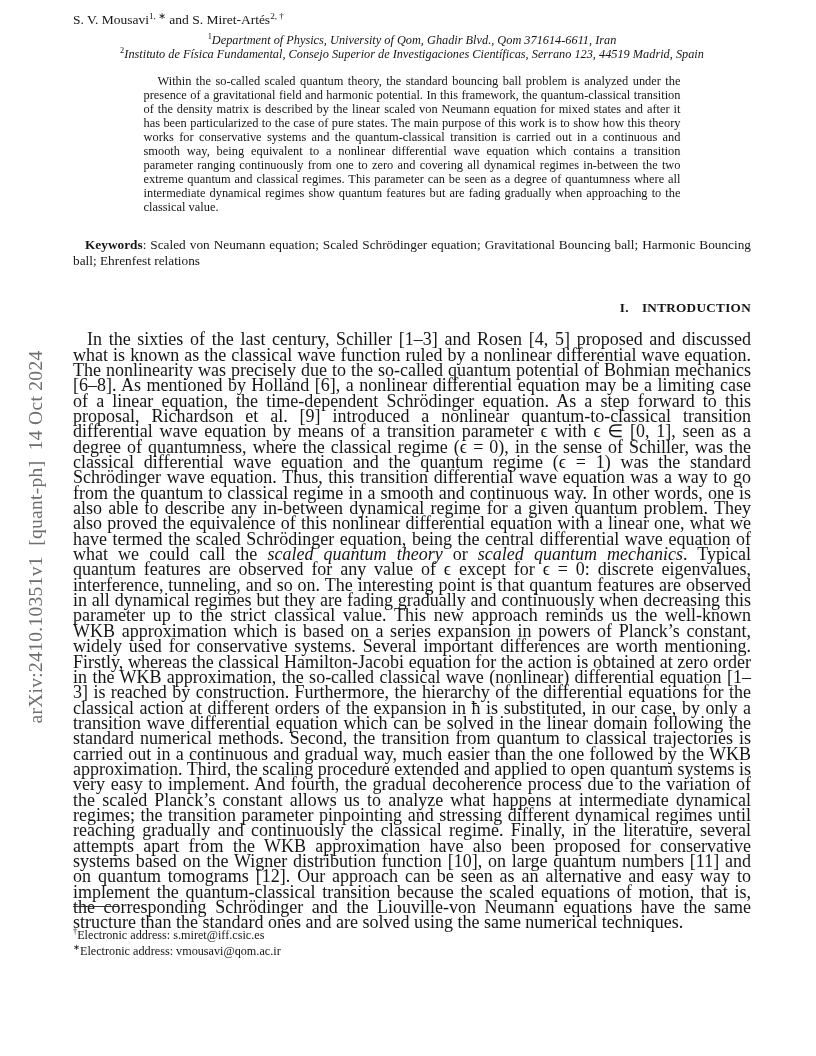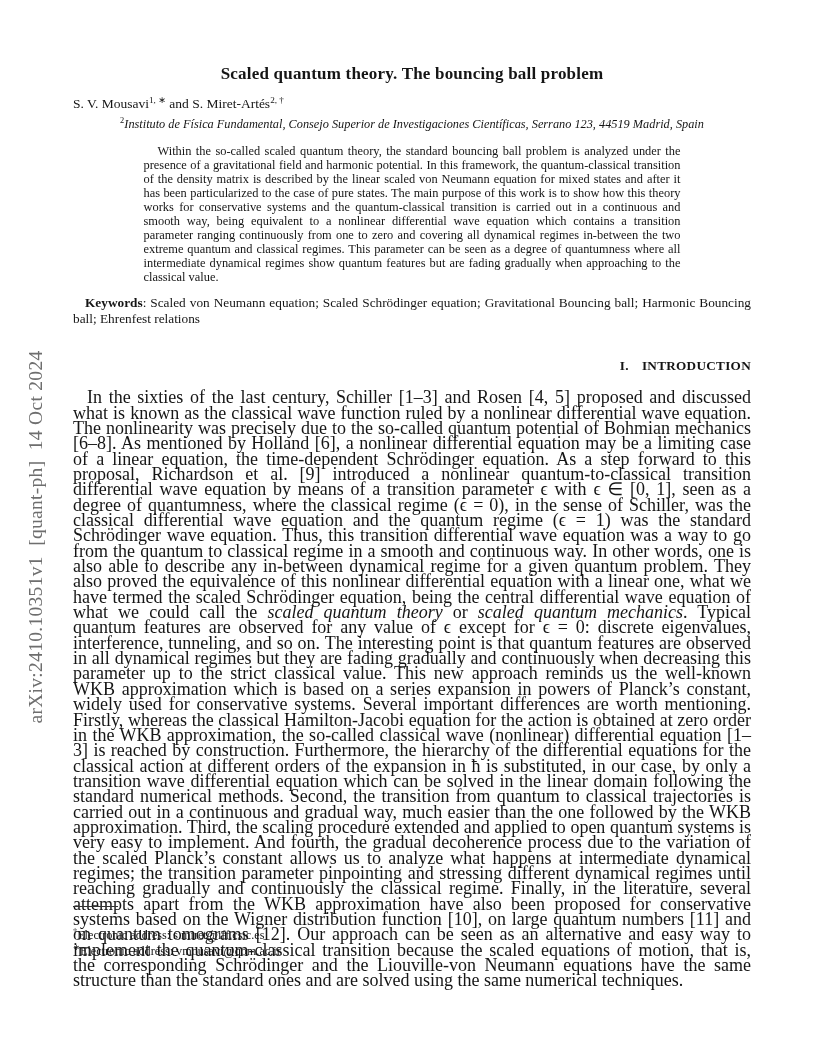--- a/index.html
+++ b/index.html
@@ -52,21 +52,21 @@
   .affiliation-line sup { font-style: normal; }
   .abstract {
     width: 537px;
     margin: 13px auto 0 auto;
     font-size: 12.4px;
     line-height: 14.05px;
     text-align: justify;
   }
   .abstract-text { text-indent: 14px; display: block; }
   .keywords {
-    margin-top: 11px;
+    margin-top: 23px;
     font-size: 13.3px;
     line-height: 15.4px;
     text-align: justify;
     text-indent: 12px;
   }
   .keywords .kw-label { font-weight: bold; }
   .section-heading {
     margin-top: 32px;
     text-align: right;
     font-size: 13.2px;
@@ -101,27 +101,29 @@
 </style>
 </head>
 <body>
 
 <div class="page">
 
   <div class="arxiv-watermark">arXiv:2410.10351v1  [quant-ph]  14 Oct 2024</div>
 
   <div class="content">
 
-    <h1 class="paper-title">Scaled quantum theory. The bouncing ball problem</h1>
 
     <div class="authors-line">
       <span>S. V. Mousavi</span><sup>1, ∗</sup><span> and </span><span>S. Miret-Artés</span><sup>2, †</sup>
     </div>
 
     <div class="affiliations">
+      <div class="affiliation-line">
+        <sup>1</sup><span>Department of Physics, University of Qom, Ghadir Blvd., Qom 371614-6611, Iran</span>
+      </div>
       <div class="affiliation-line">
         <sup>2</sup><span>Instituto de Física Fundamental, Consejo Superior de Investigaciones Científicas, Serrano 123, 44519 Madrid, Spain</span>
       </div>
     </div>
 
     <div class="abstract">
       <span class="abstract-text">Within the so-called scaled quantum theory, the standard bouncing ball problem is analyzed under the presence of a gravitational field and harmonic potential. In this framework, the quantum-classical transition of the density matrix is described by the linear scaled von Neumann equation for mixed states and after it has been particularized to the case of pure states. The main purpose of this work is to show how this theory works for conservative systems and the quantum-classical transition is carried out in a continuous and smooth way, being equivalent to a nonlinear differential wave equation which contains a transition parameter ranging continuously from one to zero and covering all dynamical regimes in-between the two extreme quantum and classical regimes. This parameter can be seen as a degree of quantumness where all intermediate dynamical regimes show quantum features but are fading gradually when approaching to the classical value.</span>
     </div>
 
     <div class="keywords">

